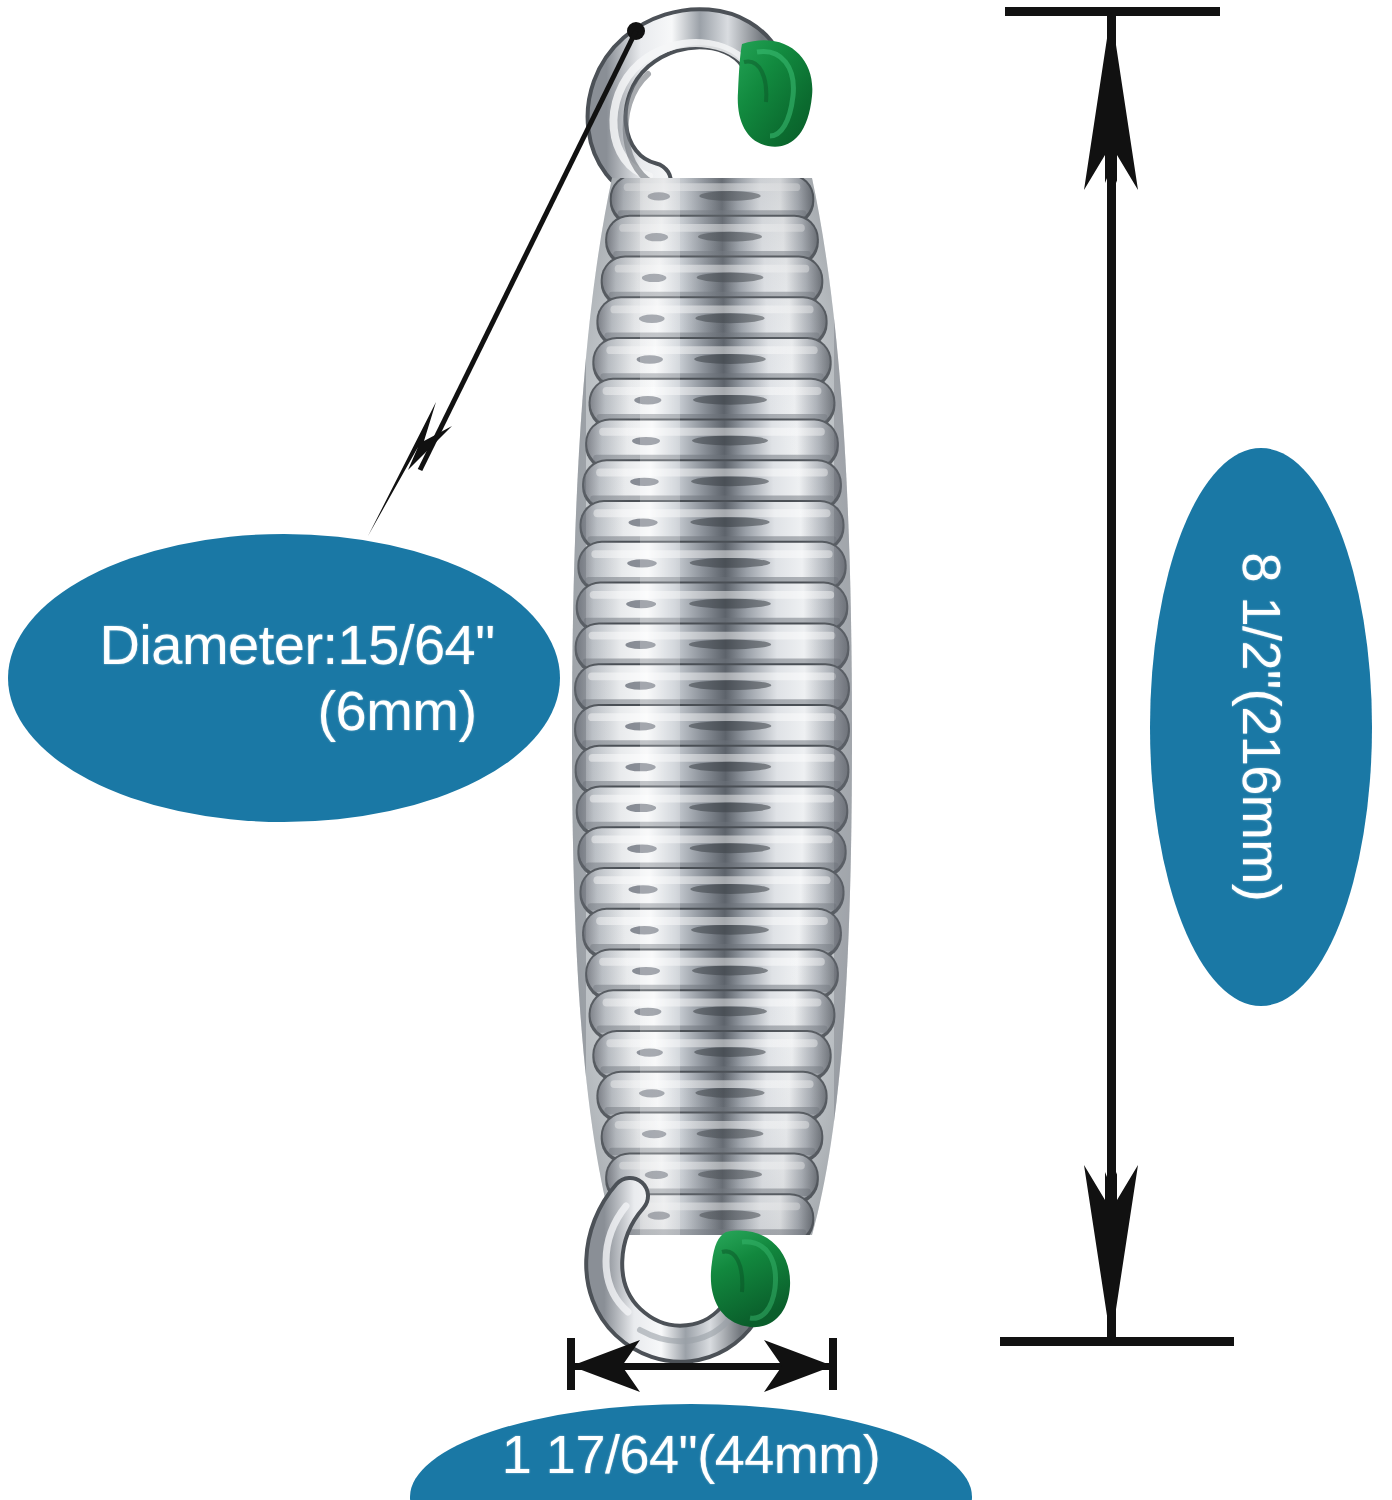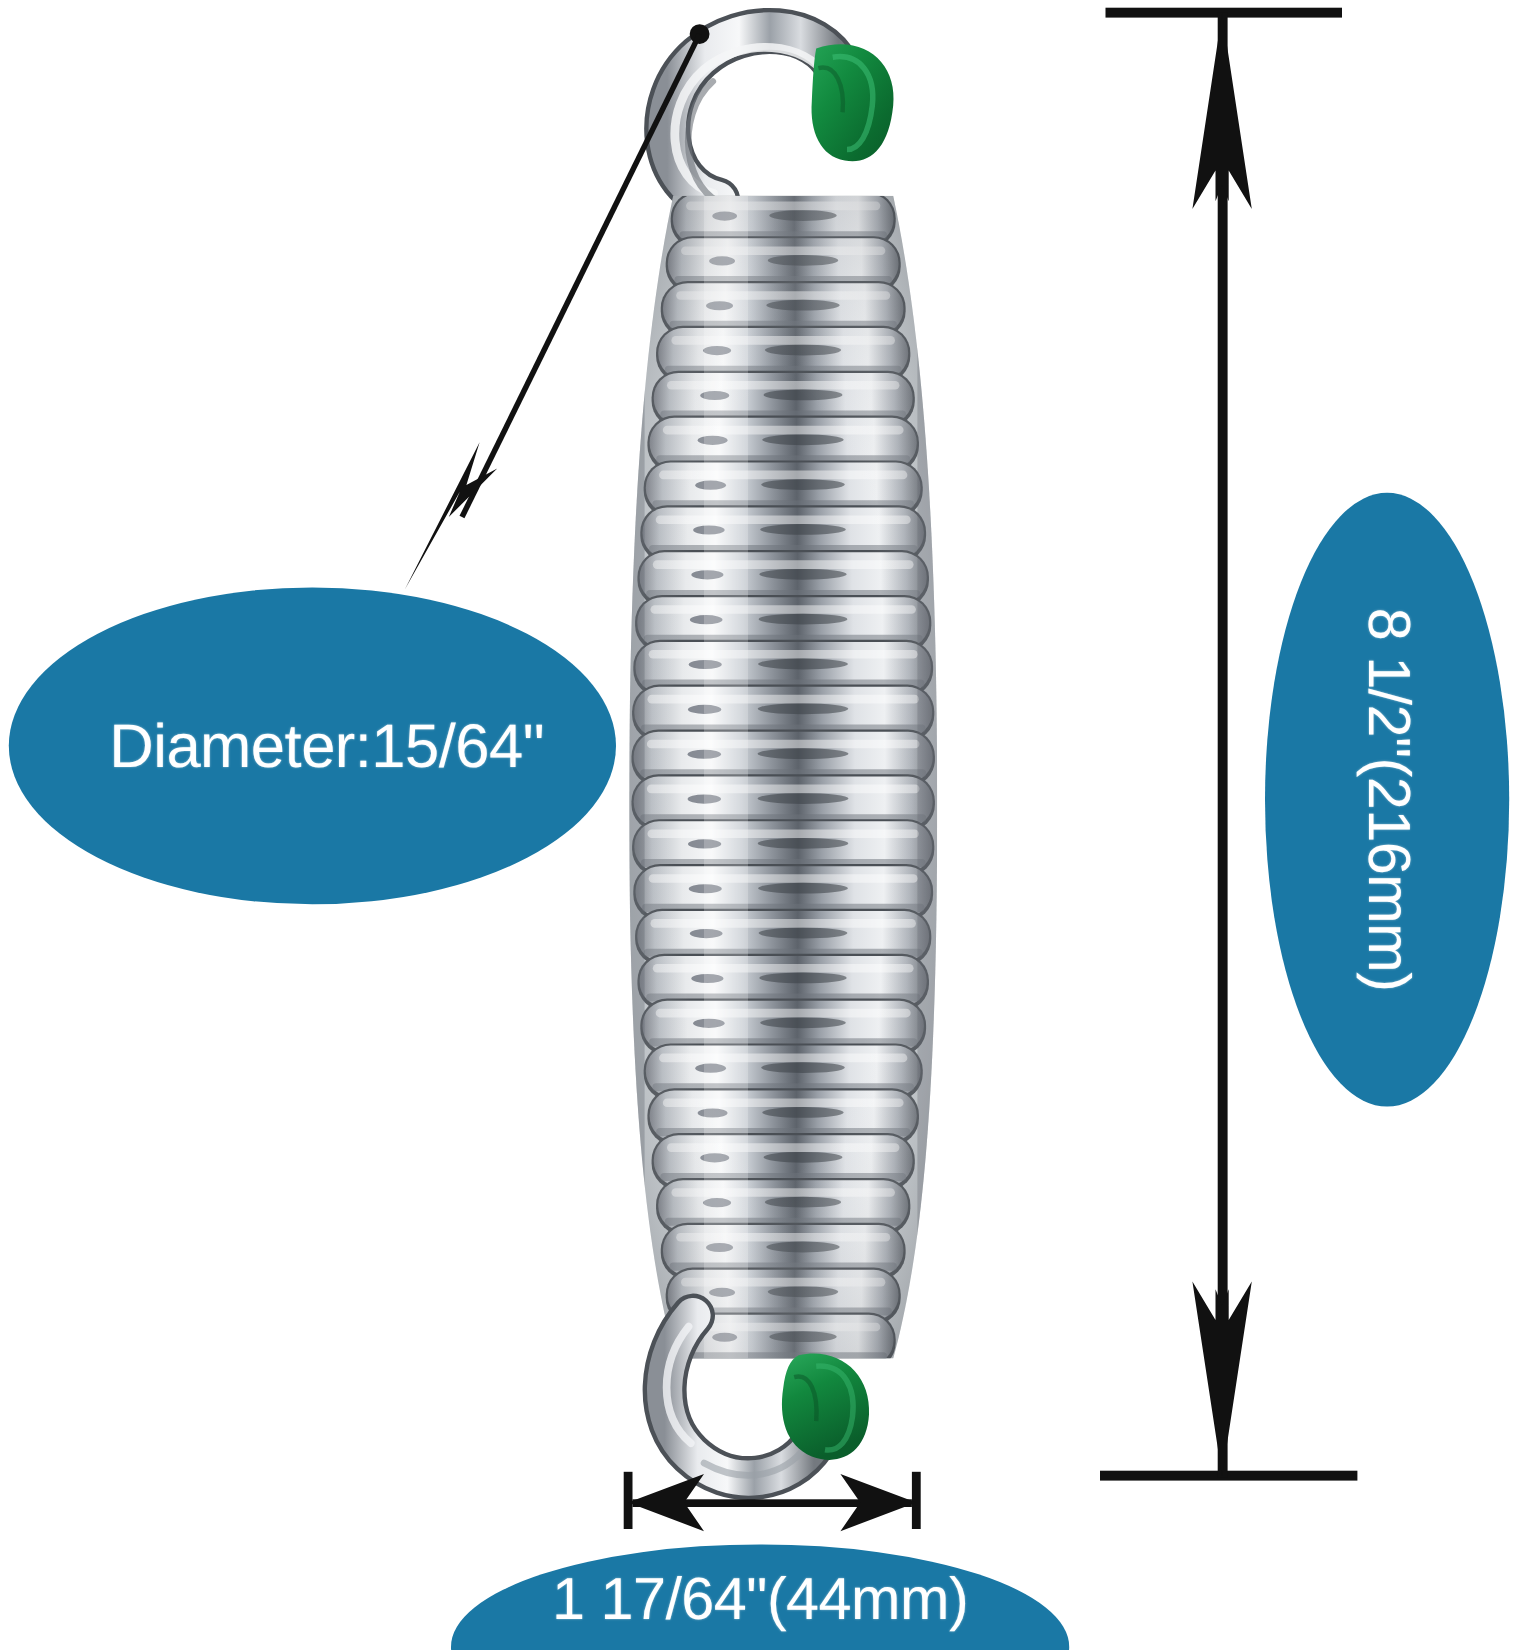--- a/index.html
+++ b/index.html
@@ -305,21 +305,21 @@
     <g>
       <rect x="567" y="1338" width="8" height="52" fill="#111111"></rect>
       <rect x="829" y="1338" width="8" height="52" fill="#111111"></rect>
       <rect x="575" y="1363" width="254" height="7" fill="#111111"></rect>
       <path d="M571,1366 L640,1340 L622,1366 L640,1392 Z" fill="#111111"></path>
       <path d="M833,1366 L764,1340 L782,1366 L764,1392 Z" fill="#111111"></path>
     </g>
   </svg>
 
   <div class="callout" id="callout-diameter">
-    <div class="callout-text"><span>Diameter:15/64"</span></div>
+    <div class="callout-text"><span>Diameter:15/64"</span><span class="line2">(6mm)</span></div>
   </div>
 
   <div class="callout" id="callout-length">
     <div class="callout-text">8 1/2"(216mm)</div>
   </div>
 
   <div class="callout" id="callout-width">
     <div class="callout-text">1 17/64"(44mm)</div>
   </div>
 

